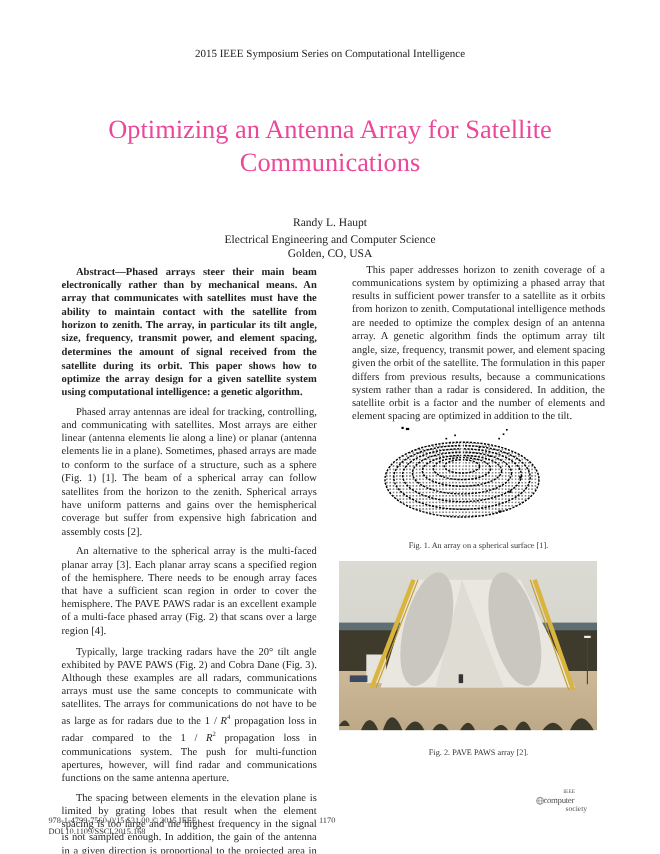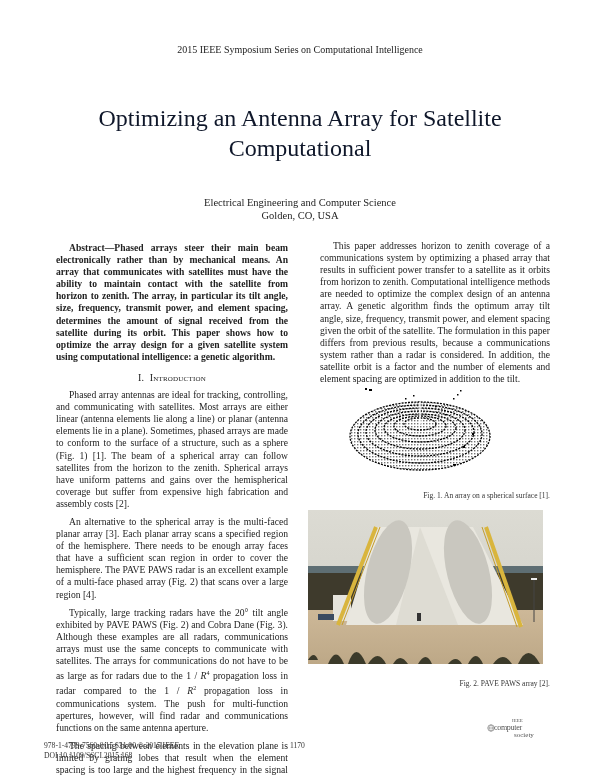--- a/index.html
+++ b/index.html
@@ -1,60 +1,58 @@
 <!DOCTYPE html>
 <html><head>
 <meta charset="utf-8">
 <style>
   html, body { margin: 0; padding: 0; background: #ffffff; }
   body { width: 600px; height: 776px; position: relative; overflow: hidden;
          font-family: "Liberation Serif", "DejaVu Serif", serif; color: #1a1a1a; }
   .abs { position: absolute; }
   .conf { top: 44px; left: 0; width: 600px; text-align: center; font-size: 10px; color: #222; }
-  .title { top: 103px; left: 0; width: 600px; text-align: center; font-size: 24px; line-height: 30px; color: #0f172a; }
+  .title { top: 103px; left: 0; width: 600px; text-align: center; font-size: 24px; line-height: 30px; color: #ec4899; }
   .author { top: 196px; left: 0; width: 600px; text-align: center; font-size: 10.5px; line-height: 13px; color: #222; }
   .col { font-size: 9.6px; line-height: 12.1px; text-align: justify; color: #222; }
   .col p { margin: 0 0 6px 0; text-indent: 13px; }
   .abstract { font-weight: bold; }
   .abstract .lead { }
   .section-head { text-align: center; font-size: 10px; margin: 9px 0 5px 0; letter-spacing: 0.2px; }
   .section-head .sc { font-variant: small-caps; }
-  .caption { font-size: 7.5px; text-align: right; color: #333; }
+  .caption { font-size: 7.5px; text-align: center; color: #333; }
   .footer-left { top: 741px; left: 44px; font-size: 7.6px; line-height: 9.5px; color: #333; }
   .footer-page { top: 741px; left: 290px; font-size: 7.6px; color: #333; }
   .logo { top: 718px; left: 492px; width: 52px; height: 22px; font-family: Liberation Serif, serif; color: #555; }
   .logo .ieee { position: absolute; top: 0; left: 20px; font-size: 5px; }
   .logo .comp { position: absolute; top: 5px; left: 2px; font-size: 8px; letter-spacing: -0.3px; }
   .logo .soc { position: absolute; top: 13px; left: 22px; font-size: 7px; }
   .fig1 { left: 345px; top: 384px; width: 155px; height: 90px; }
   .fig2 { left: 308px; top: 510px; width: 235px; height: 154px; overflow: hidden; }
   sup { font-size: 6px; }
   .it { font-style: italic; }
 </style>
 </head>
 <body>
 
 <div class="abs conf">2015 IEEE Symposium Series on Computational Intelligence</div>
 
 <div class="abs title">
   <div>Optimizing an Antenna Array for Satellite</div>
-  <div>Computational</div>
+  <div>Communications</div>
 </div>
 
 <div class="abs author">
+  <div style="margin-bottom:3px;">Randy L. Haupt</div>
   <div>Electrical Engineering and Computer Science</div>
   <div>Golden, CO, USA</div>
 </div>
 
 <div class="abs col" style="left:56px; top:242px; width:232px;">
   <p class="abstract"><span class="lead">Abstract</span><span>—Phased arrays steer their main beam electronically rather than by mechanical means. An array that communicates with satellites must have the ability to maintain contact with the satellite from horizon to zenith. The array, in particular its tilt angle, size, frequency, transmit power, and element spacing, determines the amount of signal received from the satellite during its orbit. This paper shows how to optimize the array design for a given satellite system using computational intelligence: a genetic algorithm.</span></p>
 
-  <div class="section-head">
-    <span>I.</span>&nbsp;&nbsp;<span class="sc">Introduction</span>
-  </div>
 
   <p>Phased array antennas are ideal for tracking, controlling, and communicating with satellites. Most arrays are either linear (antenna elements lie along a line) or planar (antenna elements lie in a plane). Sometimes, phased arrays are made to conform to the surface of a structure, such as a sphere (Fig. 1) [1]. The beam of a spherical array can follow satellites from the horizon to the zenith. Spherical arrays have uniform patterns and gains over the hemispherical coverage but suffer from expensive high fabrication and assembly costs [2].</p>
   <p>An alternative to the spherical array is the multi-faced planar array [3]. Each planar array scans a specified region of the hemisphere. There needs to be enough array faces that have a sufficient scan region in order to cover the hemisphere. The PAVE PAWS radar is an excellent example of a multi-face phased array (Fig. 2) that scans over a large region [4].</p>
   <p><span>Typically, large tracking radars have the 20° tilt angle exhibited by PAVE PAWS (Fig. 2) and Cobra Dane (Fig. 3). Although these examples are all radars, communications arrays must use the same concepts to communicate with satellites. The arrays for communications do not have to be as large as for radars due to the 1 / </span><span class="it">R</span><sup>4</sup><span> propagation loss in radar compared to the 1 / </span><span class="it">R</span><sup>2</sup><span> propagation loss in communications system. The push for multi-function apertures, however, will find radar and communications functions on the same antenna aperture.</span></p>
   <p>The spacing between elements in the elevation plane is limited by grating lobes that result when the element spacing is too large and the highest frequency in the signal is not sampled enough. In addition, the gain of the antenna in a given direction is proportional to the projected area in that direction. These constraints have been used to estimate an optimum tilt angle for an array [6]. Further research included amplitude tapered arrays as well [7].</p>
 </div>
 
 <div class="abs col" style="left:320px; top:240px; width:230px;">
   <p>This paper addresses horizon to zenith coverage of a communications system by optimizing a phased array that results in sufficient power transfer to a satellite as it orbits from horizon to zenith. Computational intelligence methods are needed to optimize the complex design of an antenna array. A genetic algorithm finds the optimum array tilt angle, size, frequency, transmit power, and element spacing given the orbit of the satellite. The formulation in this paper differs from previous results, because a communications system rather than a radar is considered. In addition, the satellite orbit is a factor and the number of elements and element spacing are optimized in addition to the tilt.</p>
 </div>

